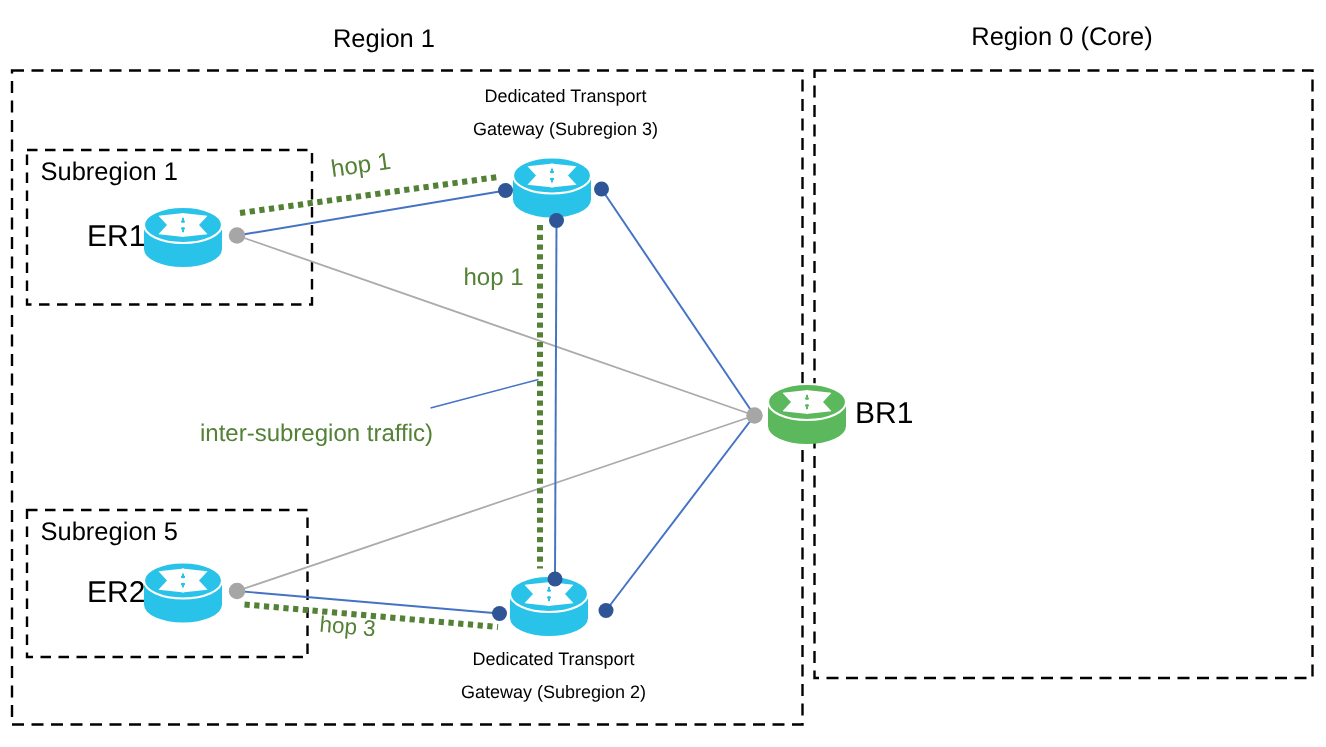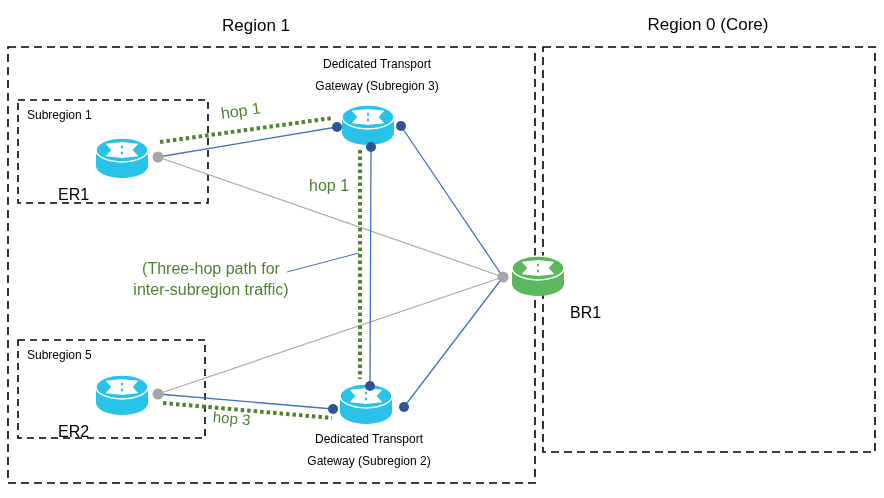--- a/index.html
+++ b/index.html
@@ -23,22 +23,22 @@
 
   .lbl {
     position: absolute;
     font-size: 16px;
     line-height: 20px;
     white-space: nowrap;
     color: #000;
   }
   .lbl.center { text-align: center; white-space: normal; }
   .region-title { font-size: 17px; }
-  .sub-title { font-size: 12px; text-align: right; }
-  .node-label { font-size: 16px; margin-top: 37px; }
+  .sub-title { font-size: 17px; text-align: right; }
+  .node-label { font-size: 20px; }
   .gw-label { font-size: 12px; line-height: 22px; }
   .hop-label { color: #538135; font-size: 16px; }
   .annotation { color: #538135; font-size: 16px; line-height: 21px; }
 
   .rot-neg8 { transform: rotate(-8deg); transform-origin: left center; }
   .rot-pos5 { transform: rotate(5deg); transform-origin: left center; }
 
   svg .region-box { fill: none; stroke: #000000; stroke-width: 1.6; stroke-dasharray: 8 5; }
   svg .sub-box    { fill: none; stroke: #000000; stroke-width: 1.6; stroke-dasharray: 7 5; }
   svg .blue-line  { stroke: #4472C4; stroke-width: 1.3; fill: none; }
@@ -138,18 +138,18 @@
     <div class="lbl center gw-label" style="left:258px; top:428px; width:222px">
       <span>Dedicated Transport</span><br>
       <span>Gateway (Subregion 2)</span>
     </div>
 
     <div class="lbl hop-label rot-neg8" style="left:221px; top:104px">hop 1</div>
     <div class="lbl hop-label" style="left:309px; top:176px">hop 1</div>
     <div class="lbl hop-label rot-pos5" style="left:213px; top:407px; font-size:15px">hop 3</div>
 
     <div class="lbl center annotation" style="left:98px; top:258px; width:226px">
-      <span>(Three-hop path for</span><br>
+      <br>
       <span>inter-subregion traffic)</span>
     </div>
   </div>
 
 </div>
 
 </body></html>

